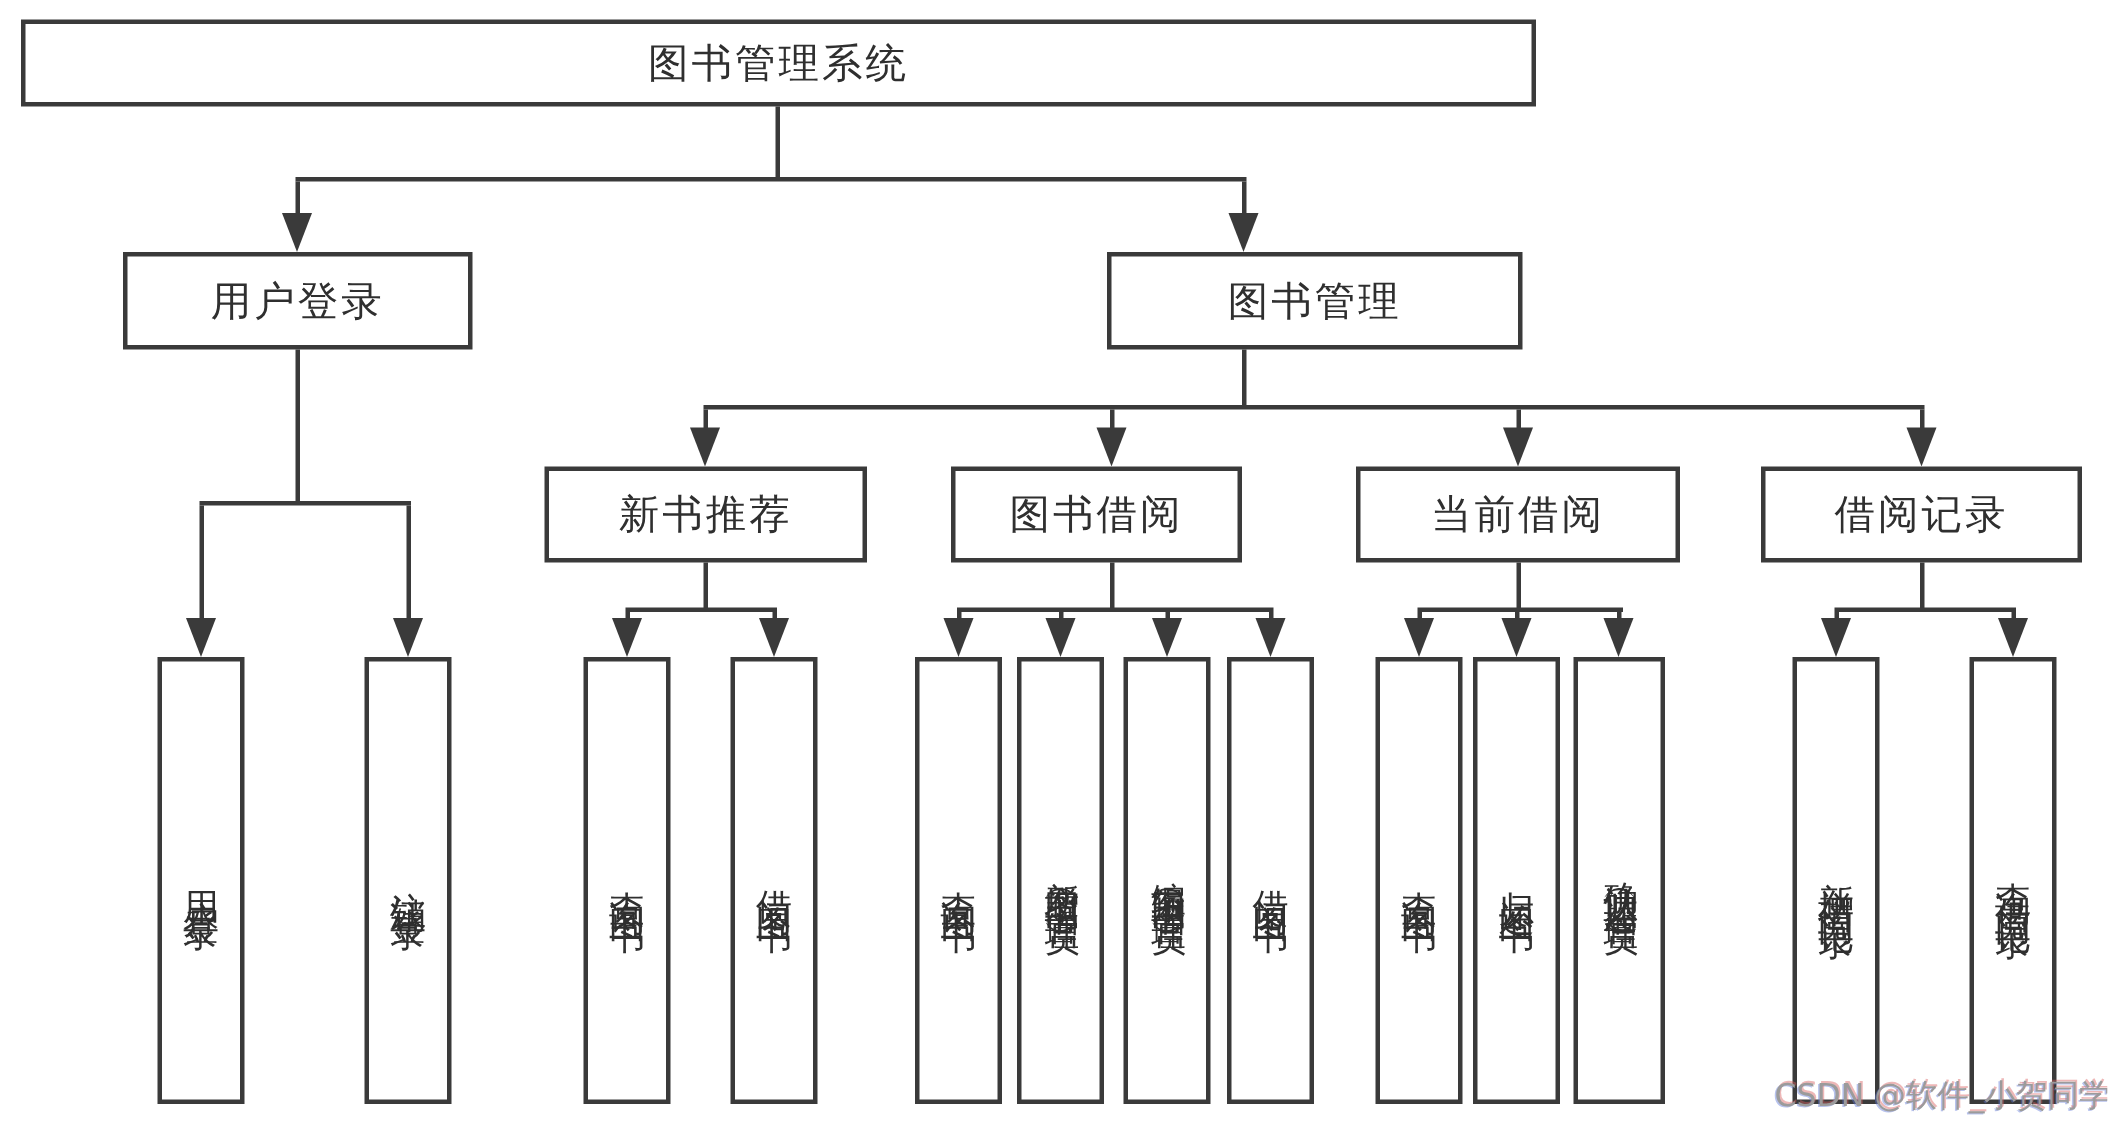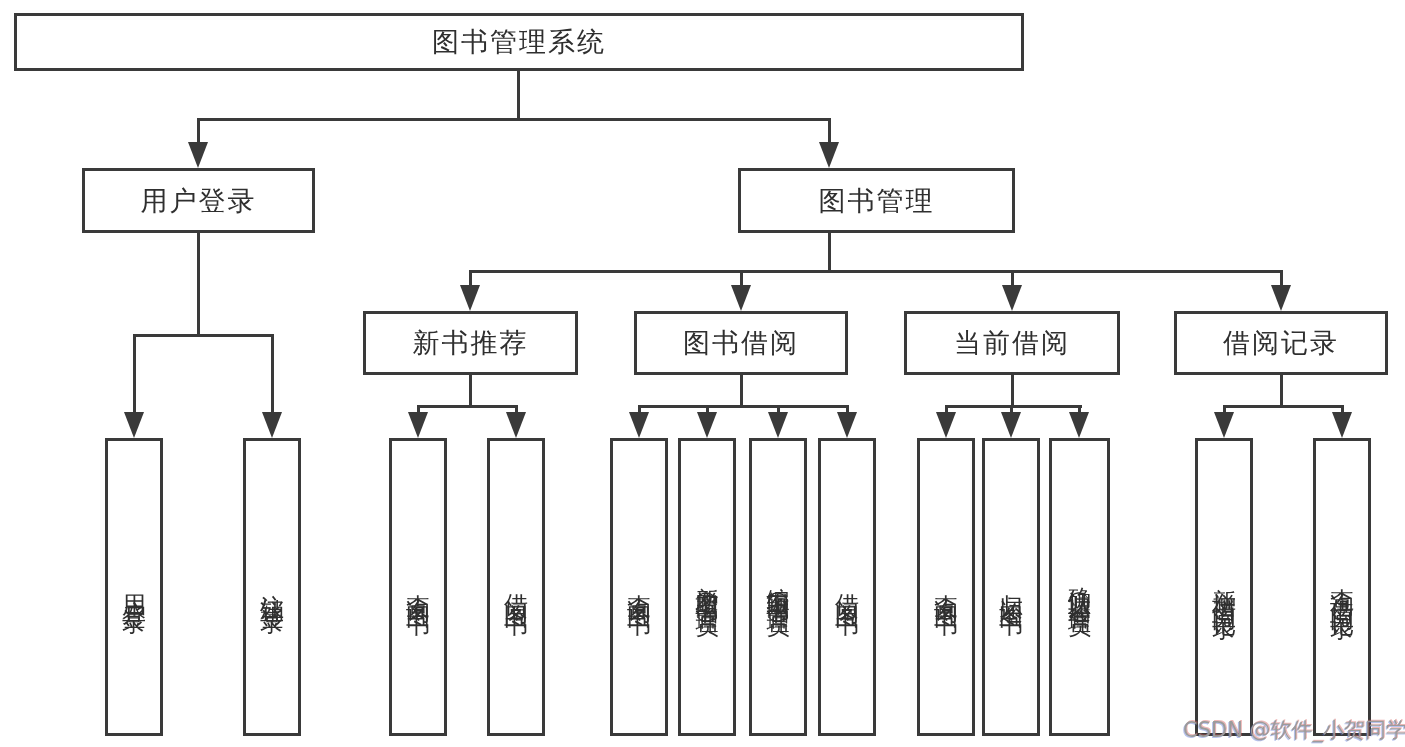--- a/index.html
+++ b/index.html
@@ -83,21 +83,21 @@
   <div class="vline" style="left:1011px;top:273px;height:14px;"></div>
   <div class="vline" style="left:1280px;top:273px;height:14px;"></div>
   <div class="arrow" style="left:460px;top:285px;"></div>
   <div class="arrow" style="left:731px;top:285px;"></div>
   <div class="arrow" style="left:1002px;top:285px;"></div>
   <div class="arrow" style="left:1271px;top:285px;"></div>
 
   <div class="node hnode" style="left:363px;top:311px;width:215px;height:64px;">
     <span class="label">新书推荐</span>
   </div>
-  <div class="node hnode" style="left:634px;top:311px;width:214px;height:64px;">
+  <div class="node hnode" style="left:634px;top:311px;width:194px;height:64px;">
     <span class="label">图书借阅</span>
   </div>
   <div class="node hnode" style="left:1174px;top:311px;width:214px;height:64px;">
     <span class="label">借阅记录</span>
   </div>
   <div class="node hnode" style="left:904px;top:311px;width:216px;height:64px;">
     <span class="label">当前借阅</span>
   </div>
 
   <div class="vline" style="left:469px;top:375px;height:33px;"></div>

